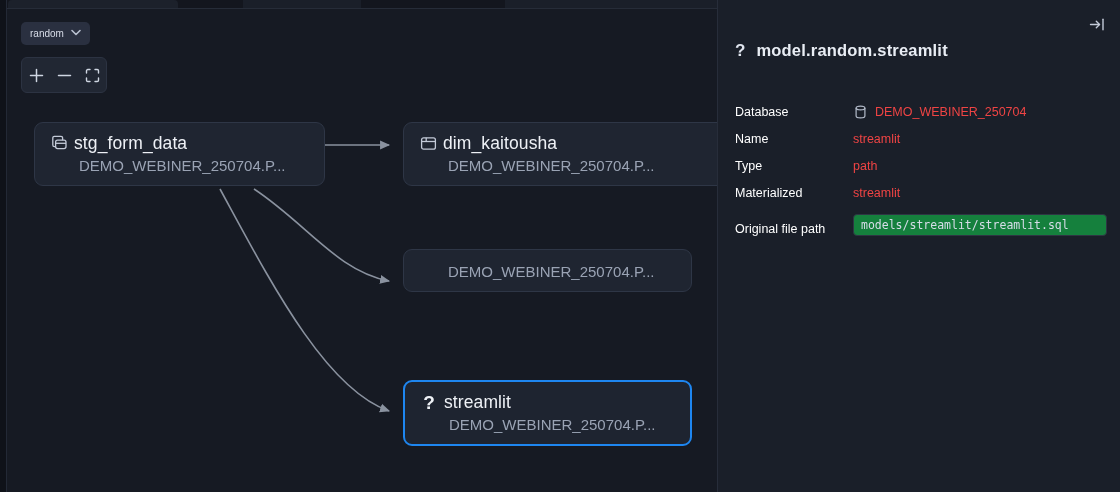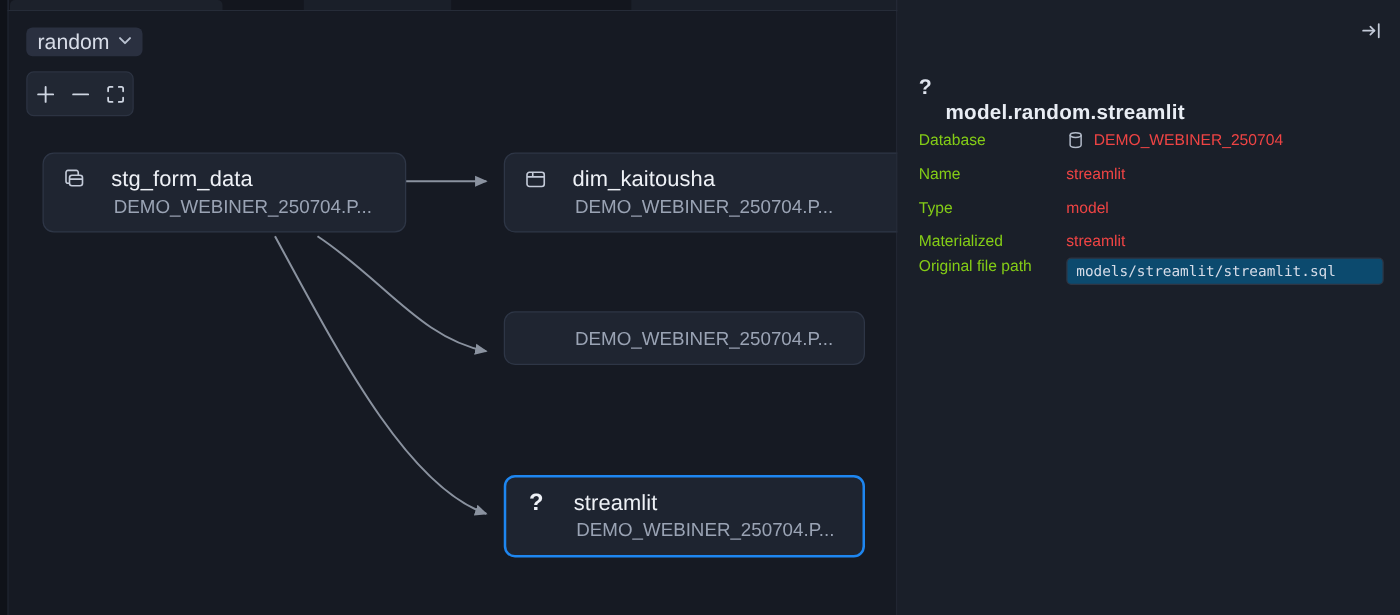--- a/index.html
+++ b/index.html
@@ -30,21 +30,21 @@
     background:#161a23;
   }
   .panel-divider { position:absolute; top:0px; left:717px; width:1px; height:492px; background:#272d3a; }
 
   
   .chip {
     position:absolute; top:13px; left:14px;
     height:23px; padding:0 9px;
     background:#2a3040; border-radius:5px;
     display:flex; align-items:center; gap:7px;
-    color:#d8dde8; font-size:17px; cursor:pointer;
+    color:#d8dde8; font-size:10px; cursor:pointer;
   }
   .chip .chev { font-size:9px; color:#b9c1d0; line-height:1; }
 
   .zoombar {
     position:absolute; top:48px; left:14px;
     height:36px; width:86px;
     background:#212733; border:1px solid #2c3342; border-radius:6px;
     display:flex; align-items:center; justify-content:space-around;
     color:#cfd6e2;
   }
@@ -54,25 +54,25 @@
   
   .node {
     position:absolute;
     background:#1f2531;
     border:1px solid #2e3646;
     border-radius:9px;
     padding:10px 14px 11px 14px;
     display:flex; flex-direction:column;
     cursor:pointer;
   }
-  .node .nrow { display:flex; align-items:center; gap:20px; }
+  .node .nrow { display:flex; align-items:center; gap:5px; }
   .node .nicon { width:20px; height:20px; flex:0 0 20px; display:flex; align-items:center; justify-content:center; color:#c3cad8; }
   .node .ntitle { font-size:17.5px; color:#eef1f6; letter-spacing:.1px; white-space:nowrap; }
   .node .nsub {
-    margin-left:42px; margin-top:3px;
+    margin-left:30px; margin-top:3px;
     font-size:15px; color:#9aa3b4; white-space:nowrap;
     overflow:hidden;
   }
   .node.selected { border:2px solid #1e86f0; background:#1e2430; }
   .node.selected .qmark { color:#eef1f6; font-size:19px; font-weight:bold; line-height:1; }
   .qmark { color:#dfe4ee; font-size:18px; font-weight:bold; line-height:1; }
 
   #node-stg   { left:27px;  top:113px; width:291px; }
   #node-dim   { left:396px; top:113px; width:342px; }
   #node-fct   { left:396px; top:240px; width:289px; }
@@ -84,35 +84,35 @@
   .rpanel { position:absolute; top:0px; left:718px; width:402px; height:492px; background:#1a1f29; }
   .collapse-btn {
     position:absolute; top:13px; right:12px; width:22px; height:22px;
     display:flex; align-items:center; justify-content:center;
     color:#c3cad8; cursor:pointer;
   }
   .rhead {
     position:absolute; top:41px; left:17px;
     display:flex; align-items:center; gap:11px;
   }
-  .rhead .htitle { font-size:16.5px; font-weight:bold; color:#e9edf4; letter-spacing:.2px;margin-top:40px; }
+  .rhead .htitle { font-size:16.5px; font-weight:bold; color:#e9edf4; letter-spacing:.2px; }
 
   .rows { position:absolute; top:98px; left:17px; width:372px; }
   .drow { display:flex; align-items:center; height:27px; }
-  .drow .dlabel { width:118px; flex:0 0 118px; font-size:12.5px; color:#84cc16; }
+  .drow .dlabel { width:118px; flex:0 0 118px; font-size:12.5px; color:#ffffff; }
   .drow .dval { display:flex; align-items:center; gap:8px; font-size:12.5px; color:#ef4444; }
   .drow .dval .vicon { width:14px; height:14px; display:flex; align-items:center; justify-content:center; color:#b3bbc9; }
   .pathbox {
     margin-left:0; width:269px; height:22px;
-    background:#0c4a6e; border:1px solid #2e3543; border-radius:4px;
+    background:#15803d; border:1px solid #2e3543; border-radius:4px;
     display:flex; align-items:center; padding:0 7px;
     font-family:"DejaVu Sans Mono", monospace; font-size:11.5px; color:#d6dce8;
     white-space:nowrap; overflow:hidden;
   }
-  .drow.pathrow { height:30px; align-items:flex-start; }
+  .drow.pathrow { height:30px; align-items:flex-end; }
 </style>
 </head>
 <body>
 
 <div id="app">
 
   <div class="tabstrip">
     <div class="tab-ghost a"></div>
     <div class="tab-ghost b"></div>
     <div class="tab-ghost c"></div>
@@ -253,21 +253,21 @@
       <div class="drow">
         <div class="dlabel">Name</div>
         <div class="dval">
           <span>streamlit</span>
         </div>
       </div>
 
       <div class="drow">
         <div class="dlabel">Type</div>
         <div class="dval">
-          <span>model</span>
+          <span>path</span>
         </div>
       </div>
 
       <div class="drow">
         <div class="dlabel">Materialized</div>
         <div class="dval">
           <span>streamlit</span>
         </div>
       </div>
 

